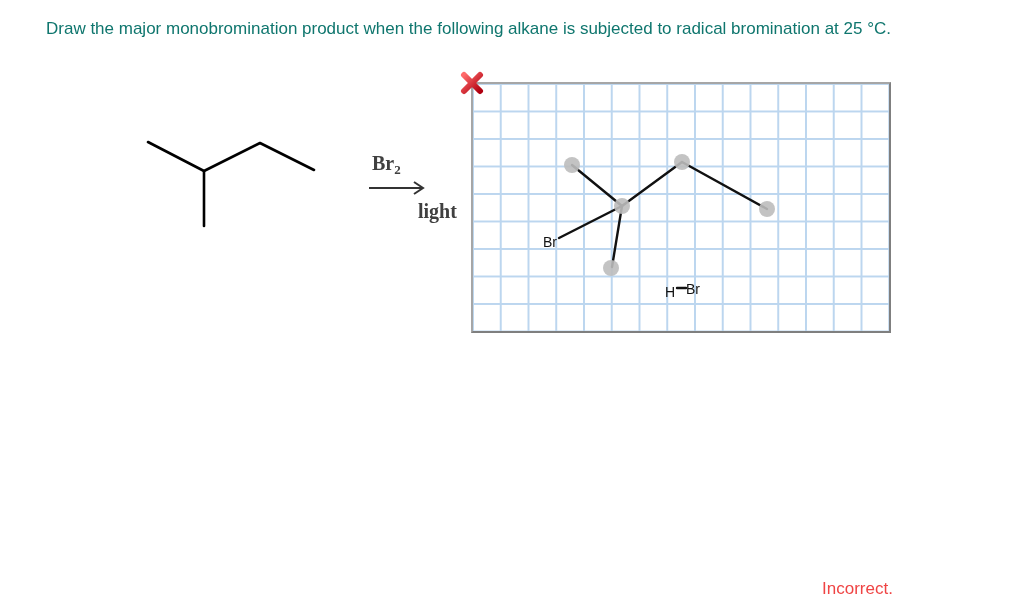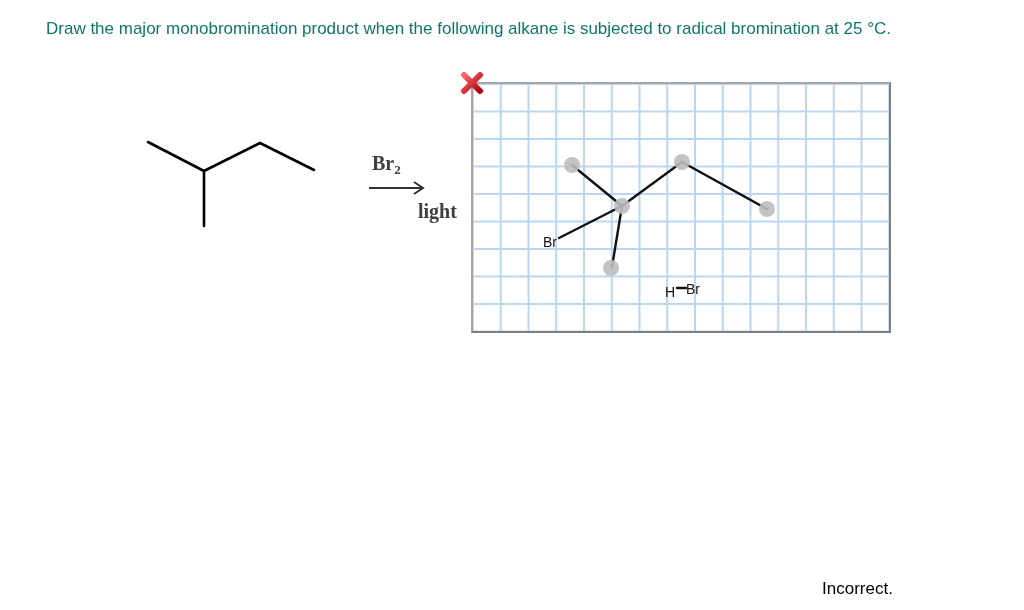--- a/index.html
+++ b/index.html
@@ -98,21 +98,21 @@
       left: 460px;
       top: 71px;
       width: 24px;
       height: 24px;
     }
     .feedback {
       position: absolute;
       left: 822px;
       top: 579px;
       font-size: 17px;
-      color: #000000;
+      color: #ef4444;
     }
   </style>
 </head>
 <body>
 
 <div class="question">
   <div>Draw the major monobromination product when the following alkane is subjected to radical bromination at 25 °C.</div>
 </div>
 
 <svg class="reactant" viewBox="0 0 185 100">

